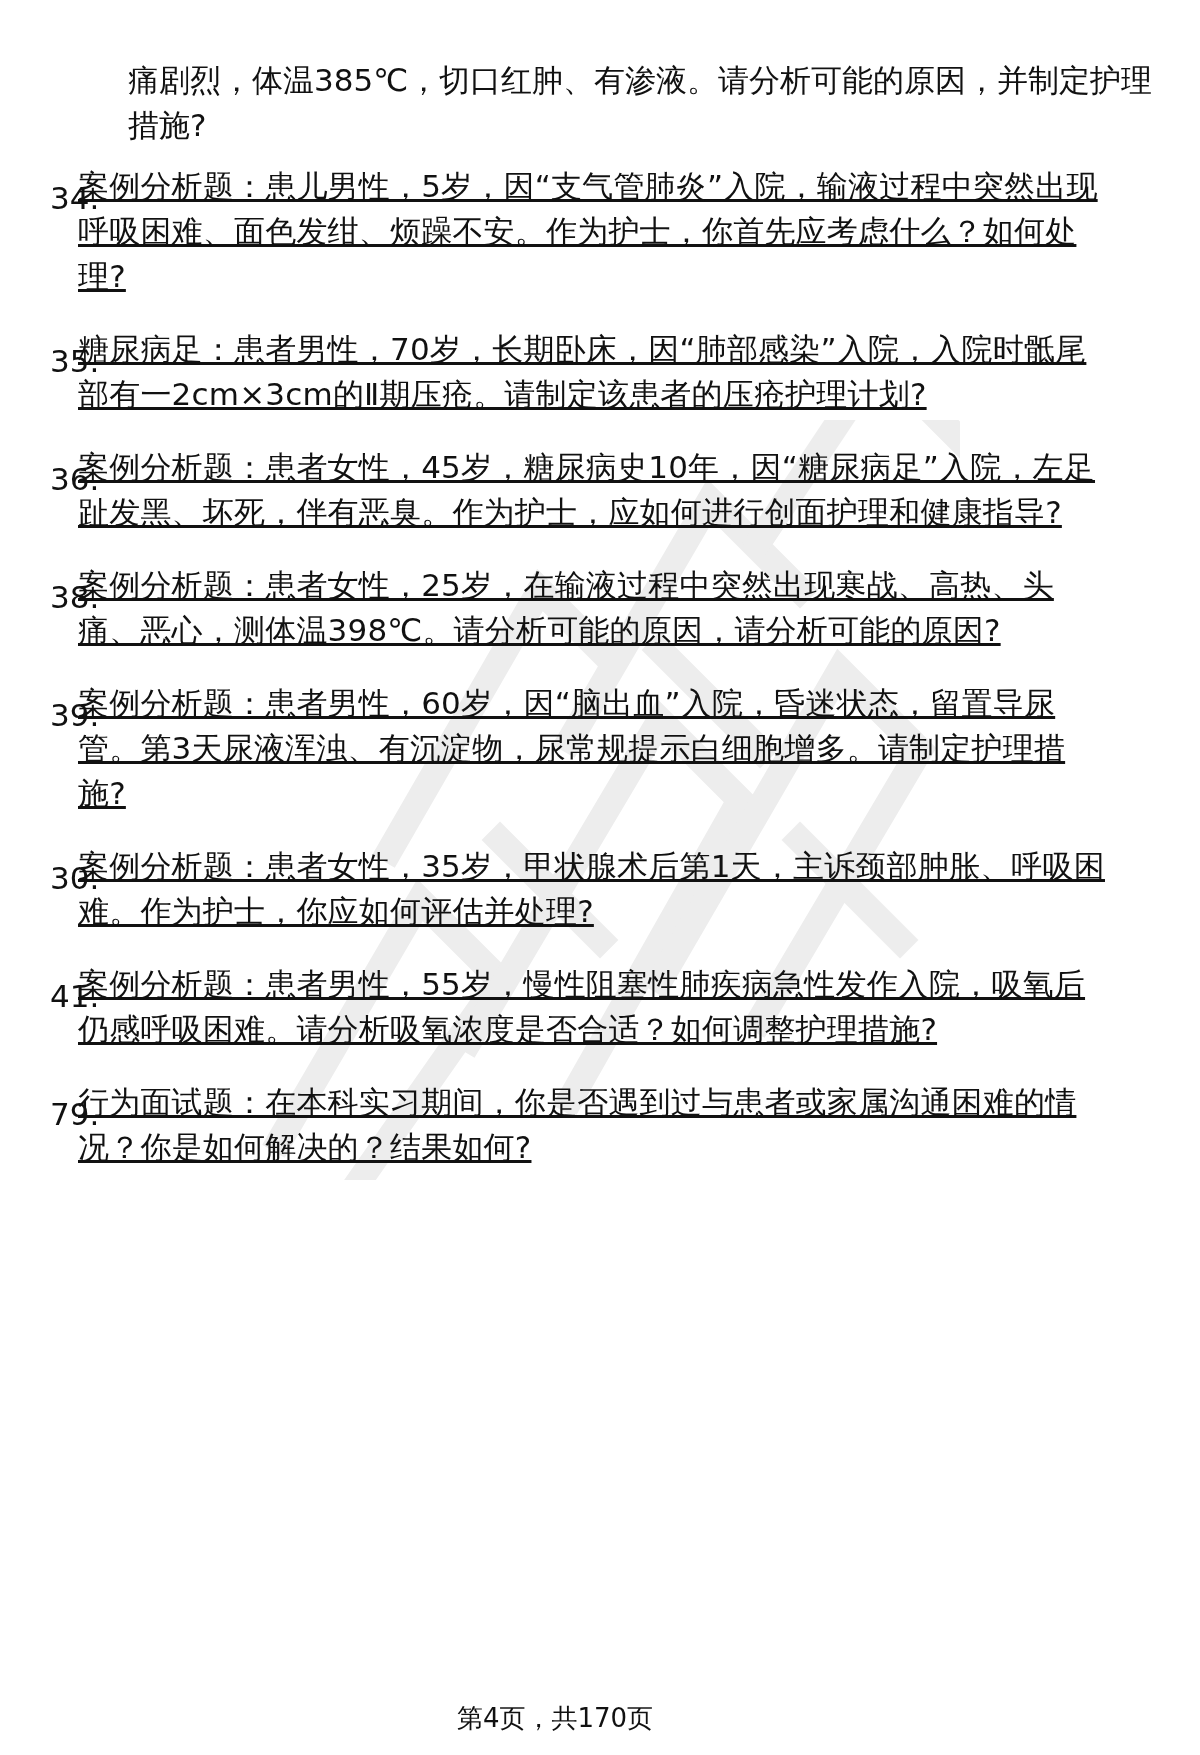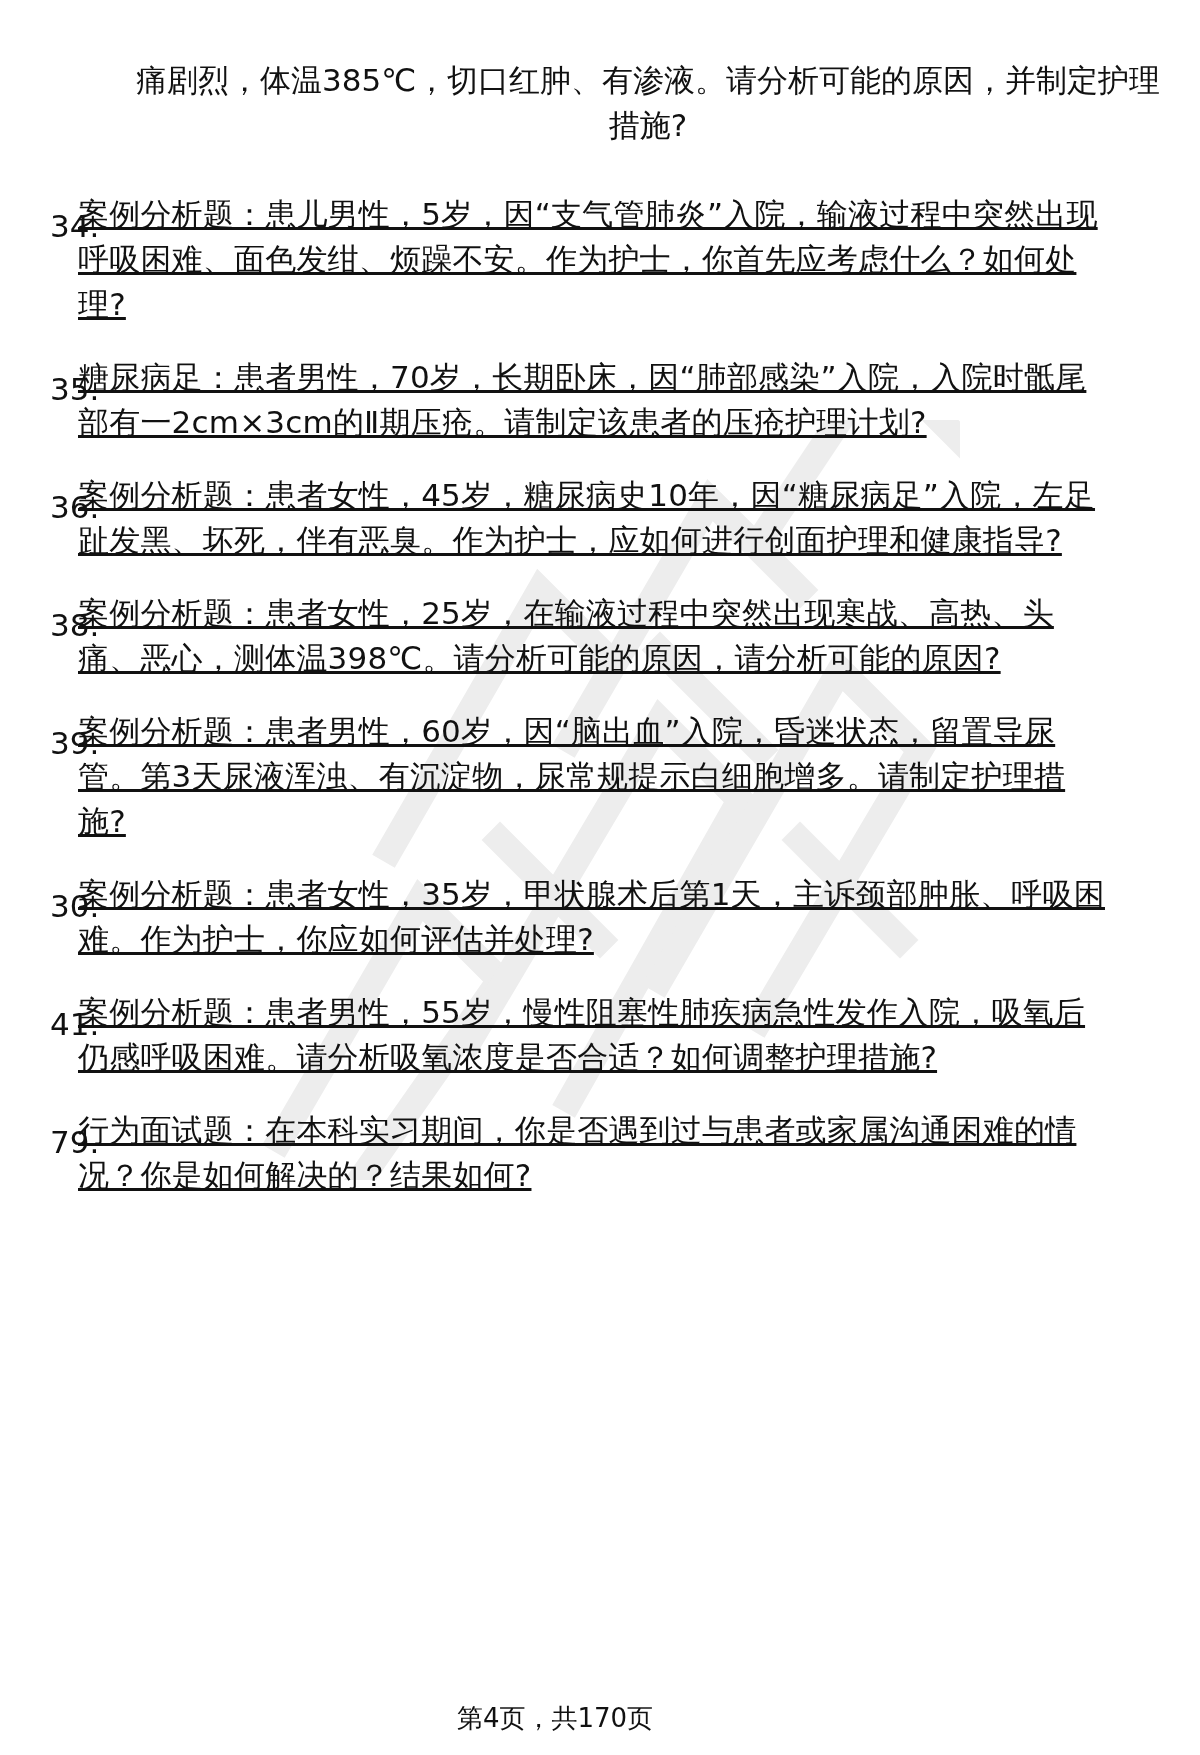--- a/index.html
+++ b/index.html
@@ -36,22 +36,21 @@
       left: 0;
       top: 58px;
       width: 1200px;
       z-index: 1;
     }
     .continuation {
       margin-left: 128px;
       width: 1040px;
       font-size: 31px;
       line-height: 45px;
-      margin-bottom: 44px;
-      text-align: center;
+      margin-bottom: 16px;
     }
     .item {
       position: relative;
       margin-bottom: 28px;
     }
     .item-number {
       position: absolute;
       left: 50px;
       top: 12px;
       font-size: 31px;

